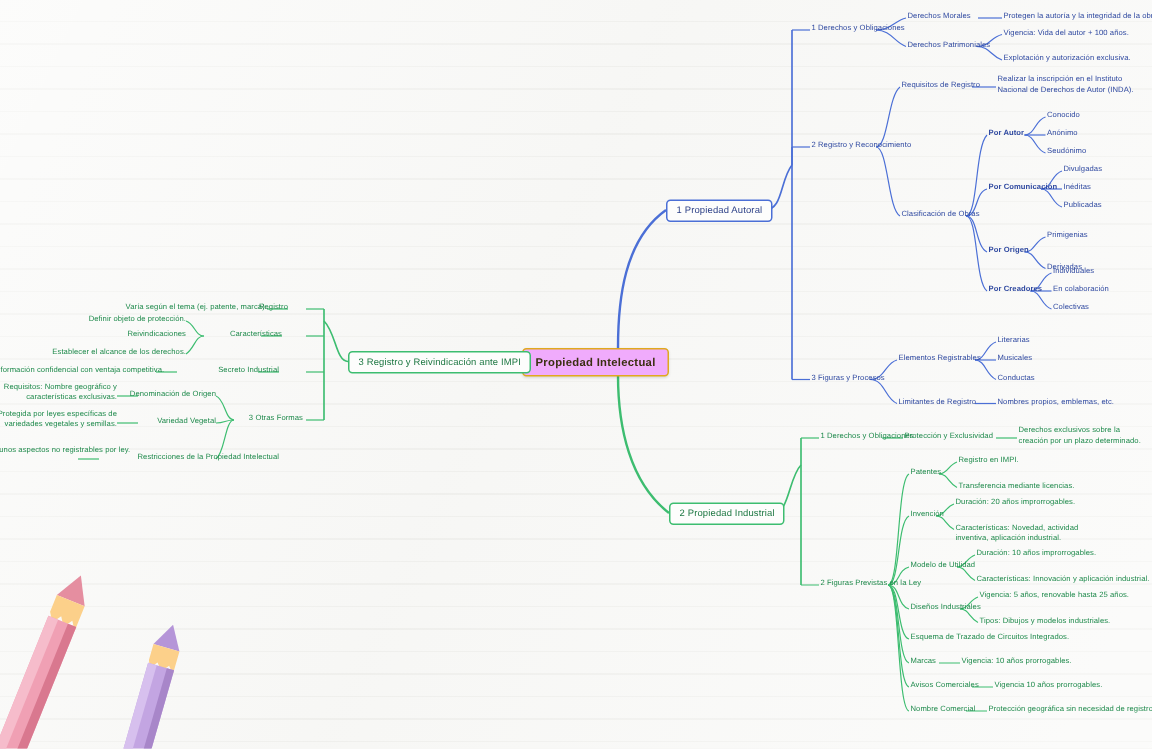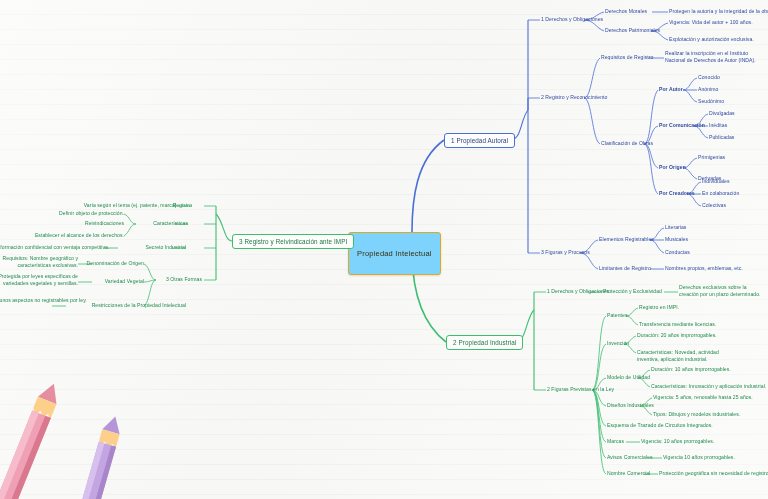--- a/index.html
+++ b/index.html
@@ -24,23 +24,23 @@
     content:"";position:absolute;inset:0;
     background:linear-gradient(115deg, rgba(255,255,255,.55), rgba(240,240,238,.15) 45%, rgba(255,255,255,.5));
     pointer-events:none;
   }
   #canvas{position:absolute;left:0;top:0;width:768px;height:499px;}
   svg.links{position:absolute;left:0;top:0;width:768px;height:499px;pointer-events:none;}
 
   .node{position:absolute;white-space:nowrap;}
 
   .root{
-    background:#7dd3fc;border:1px solid #e0a91e;border-radius:3px;
-    color:#3a2f10;font-size:7.5px;font-weight:normal;letter-spacing:.2px;
-    padding:16px 8px;box-shadow:0 1px 2px rgba(0,0,0,.12);
+    background:#f0abfc;border:1px solid #e0a91e;border-radius:3px;
+    color:#3a2f10;font-size:7.5px;font-weight:bold;letter-spacing:.2px;
+    padding:4px 8px;box-shadow:0 1px 2px rgba(0,0,0,.12);
   }
   .lvl1{
     border-radius:3px;background:#fdfdfc;
     font-size:6.3px;padding:3px 6px;letter-spacing:.1px;
   }
   .lvl1.blue{border:1px solid #4b6fd6;color:#2b3f86;}
   .lvl1.green{border:1px solid #3dbd70;color:#1d7742;}
 
   .lbl{font-size:5.1px;line-height:6.6px;letter-spacing:.05px;}
   .lbl.blue{color:#2f49a0;}

